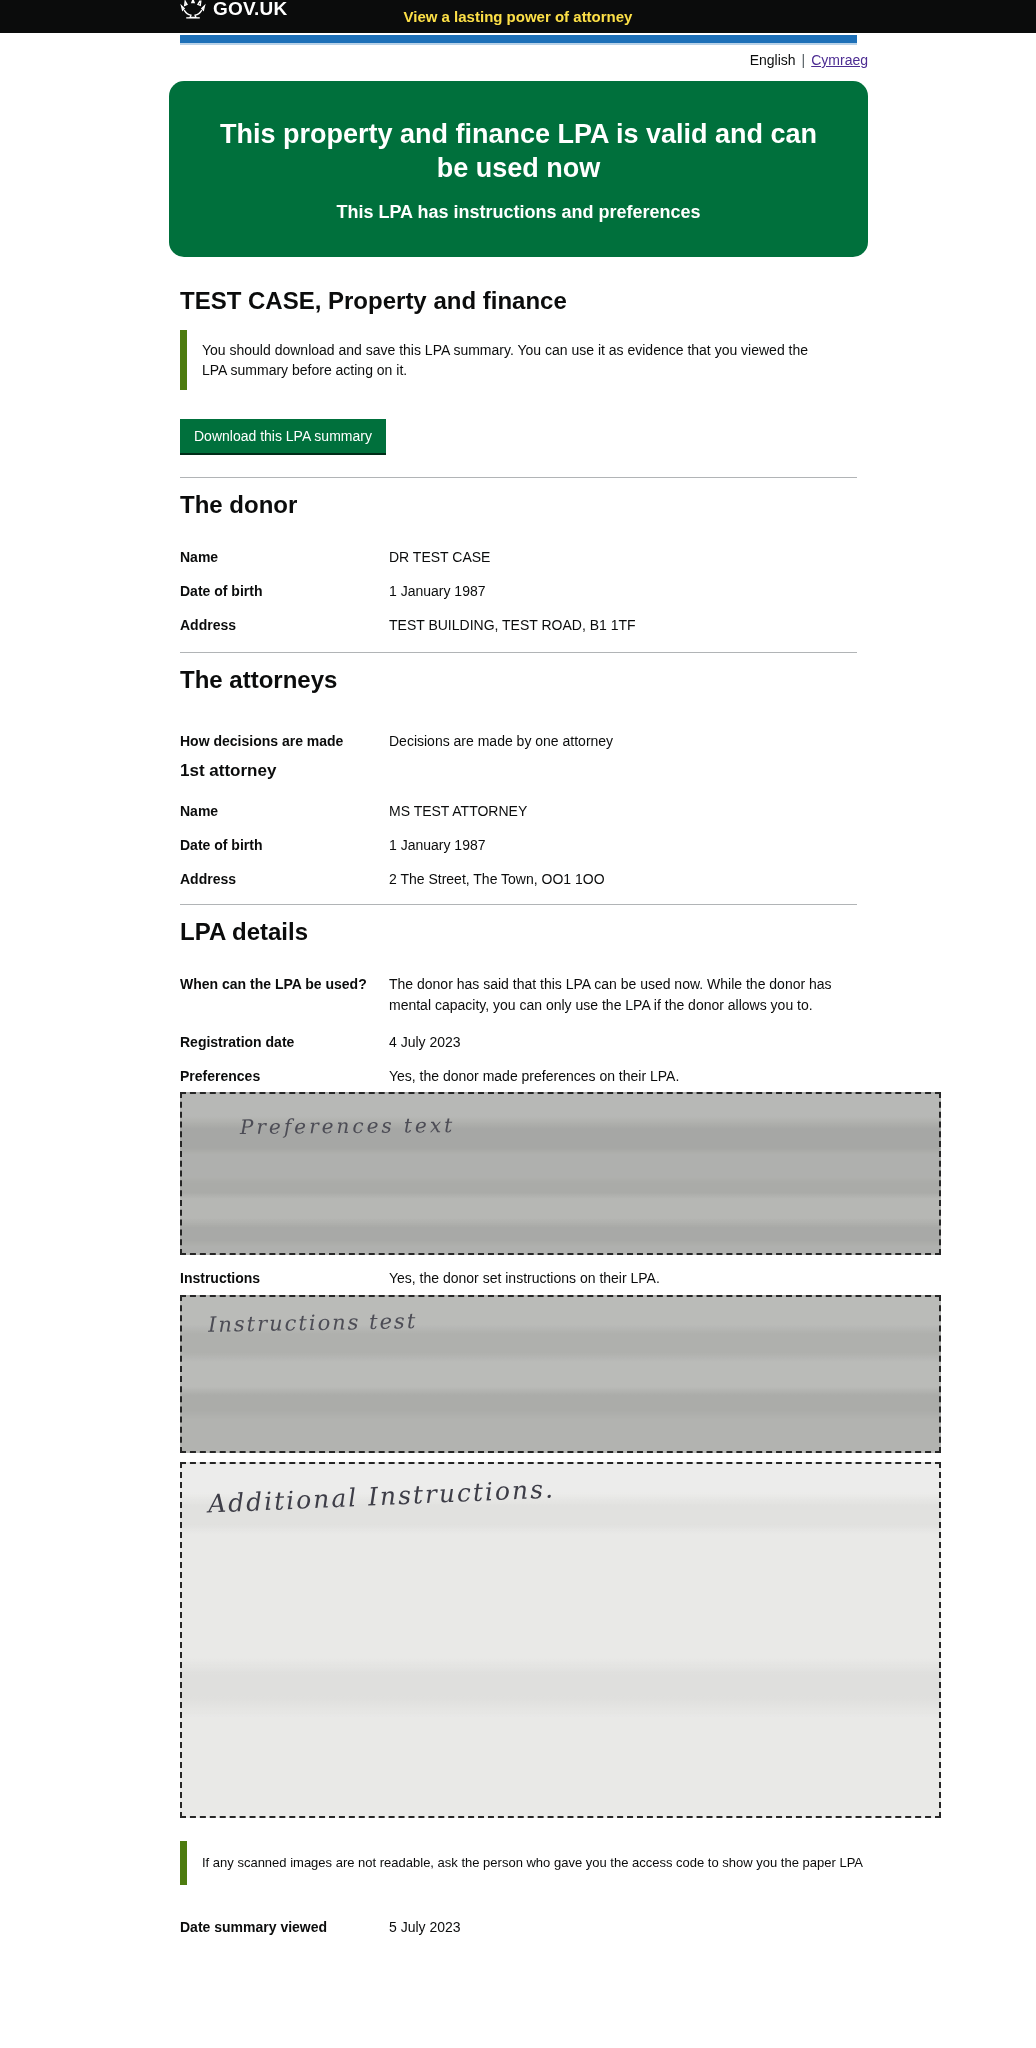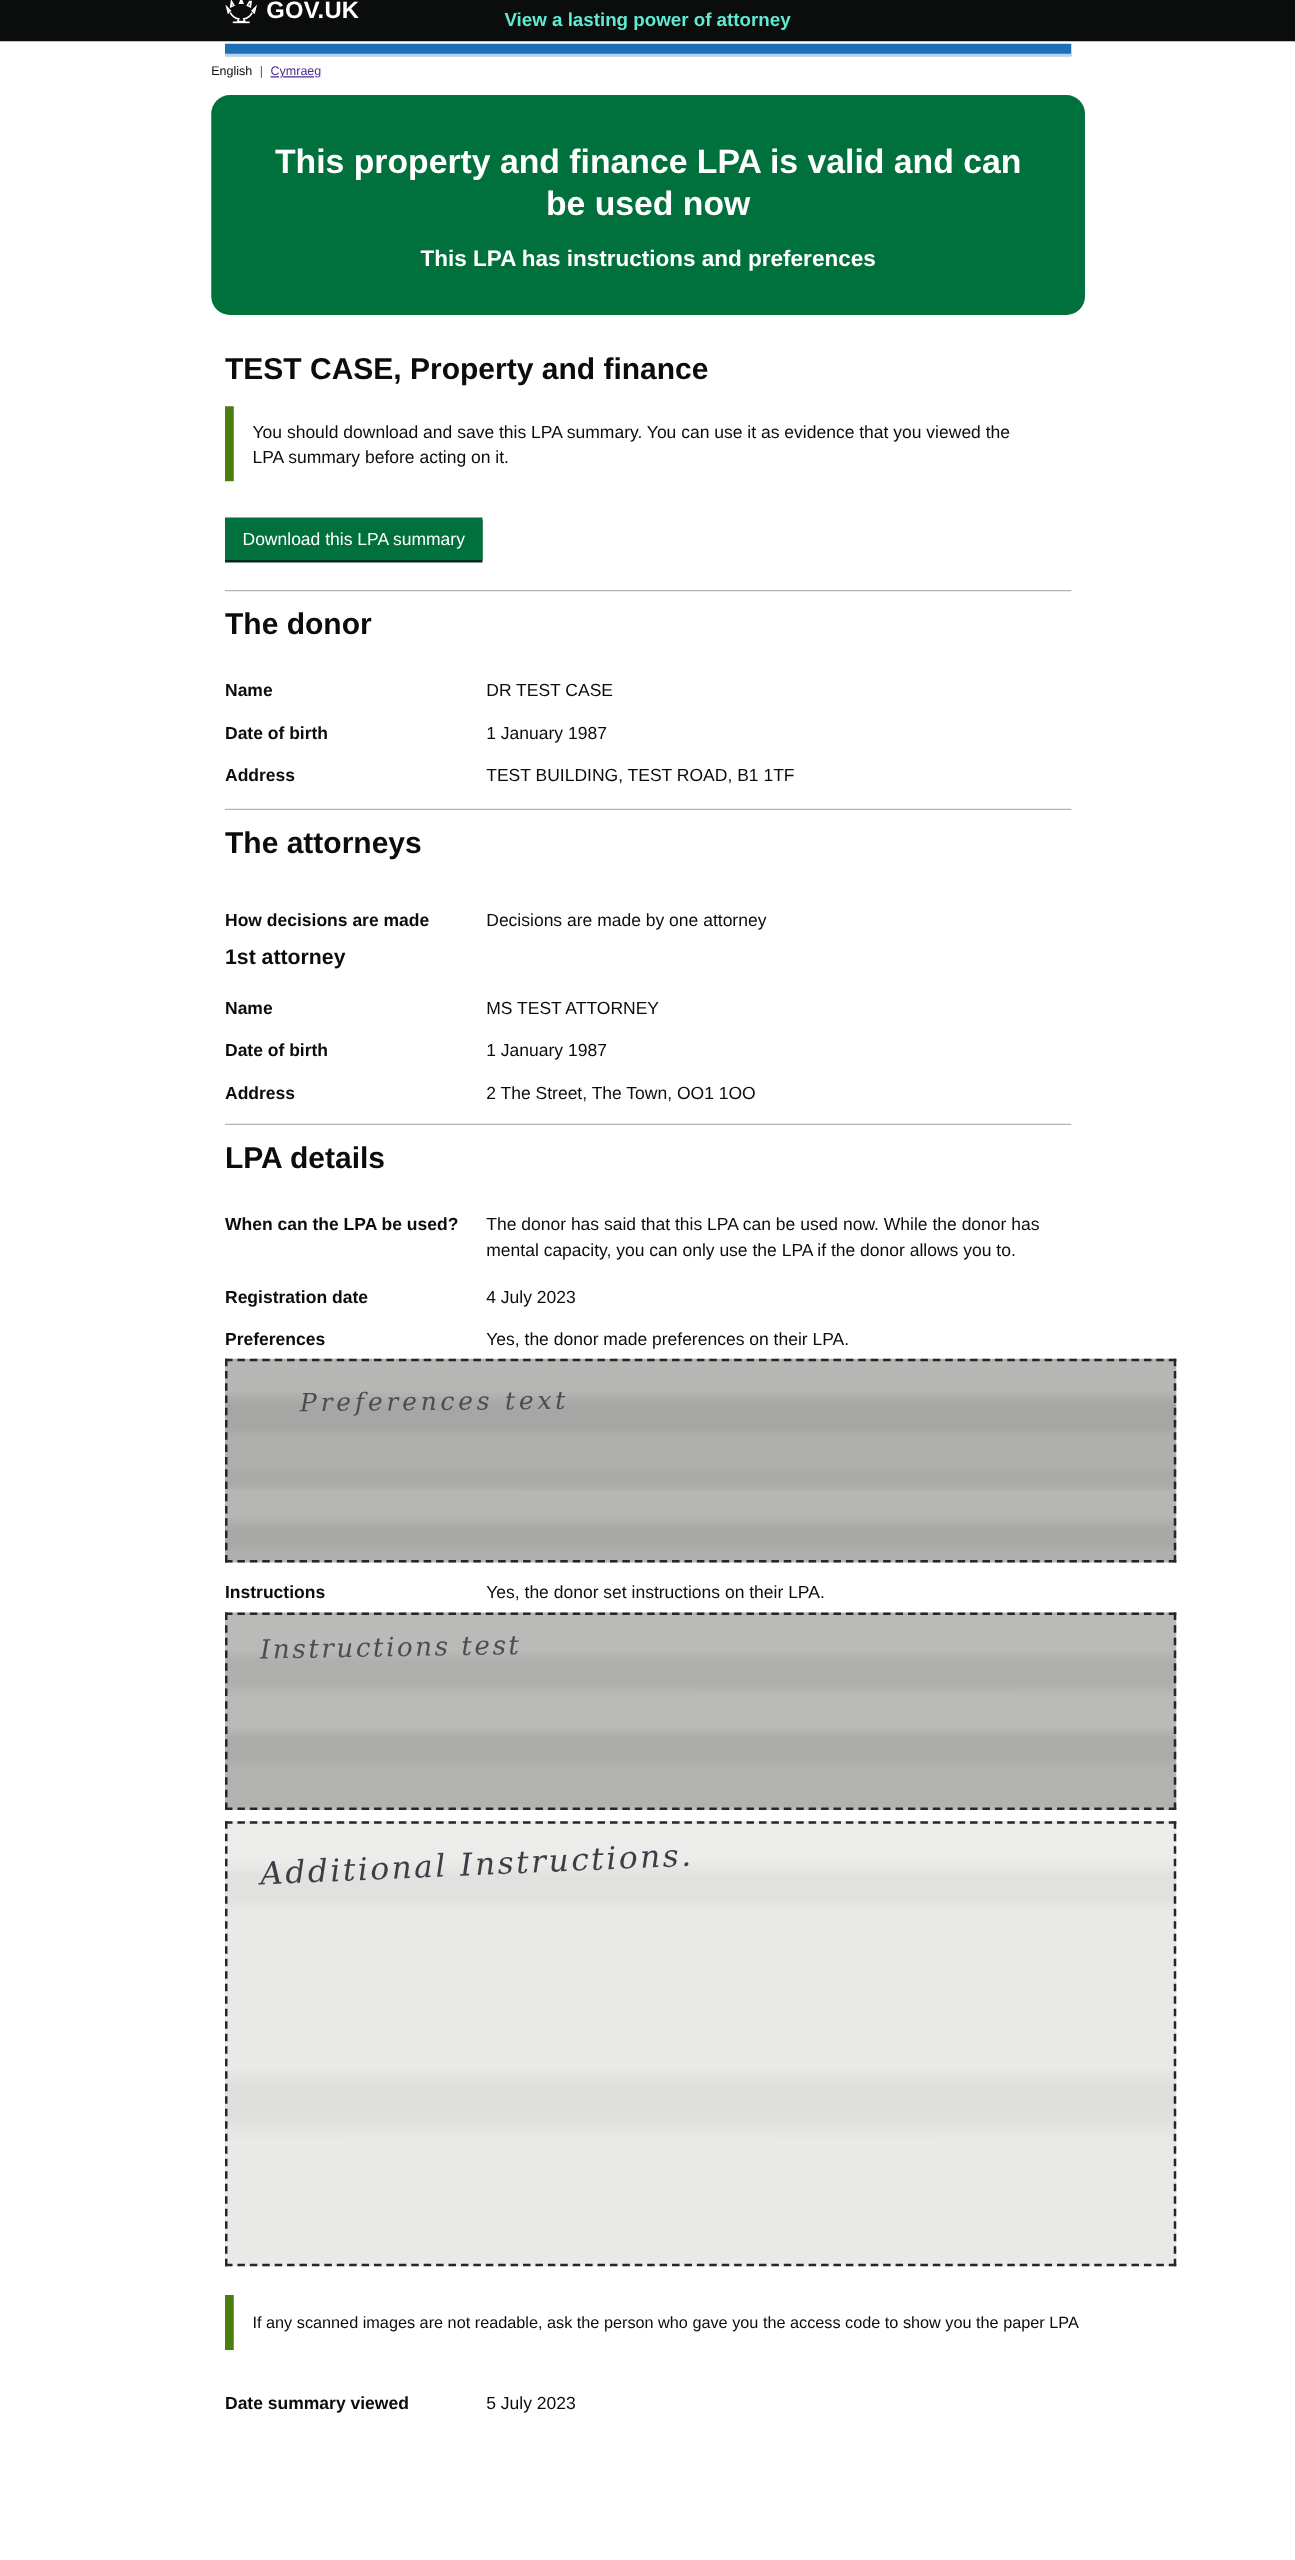--- a/index.html
+++ b/index.html
@@ -9,25 +9,25 @@
     background:#fff; color:#0b0c0c;
     font-family:"Liberation Sans", sans-serif;
     -webkit-font-smoothing:antialiased;
   }
   
   .govuk-header { position:relative; height:33px; background:#0b0c0c; }
   .logo { position:absolute; left:180px; top:0; height:17px; display:flex; align-items:center; gap:7px;
           color:#fff; font-weight:bold; font-size:19px; letter-spacing:.2px; }
   .crown-svg { display:block; }
   .service-name { position:absolute; left:50%; top:0; transform:translateX(-50%); height:32px;
-          display:flex; align-items:center; color:#5eead4; font-weight:bold; font-size:15px; }
+          display:flex; align-items:center; color:#fde047; font-weight:bold; font-size:15px; }
   .blue-bar { margin:2px 0 0 180px; width:677px; height:10px; background:#1d70b8;
           border-bottom:2px solid #b9d2e8; }
   
-  .lang-row { width:699px; margin:7px 0 0 169px; font-size:10px; color:#0b0c0c; }
+  .lang-row { width:699px; margin:7px 0 0 169px; text-align:right; font-size:14px; color:#0b0c0c; }
   .lang-sep { margin:0 6px; color:#505a5f; }
   .lang-link { color:#4c2c92; text-decoration:underline; cursor:pointer; }
   
   .container { width:699px; margin-left:169px; }
   .content { padding:0 11px; }
   
   .panel { margin-top:13px; background:#00703c; color:#fff; text-align:center;
            padding:36px 32px 34px;border-radius:15px; }
   .panel-title { font-size:27px; line-height:34px; font-weight:bold; margin:0 auto; max-width:625px; }
   .panel-subtitle { font-size:18px; font-weight:bold; margin-top:17px; }

